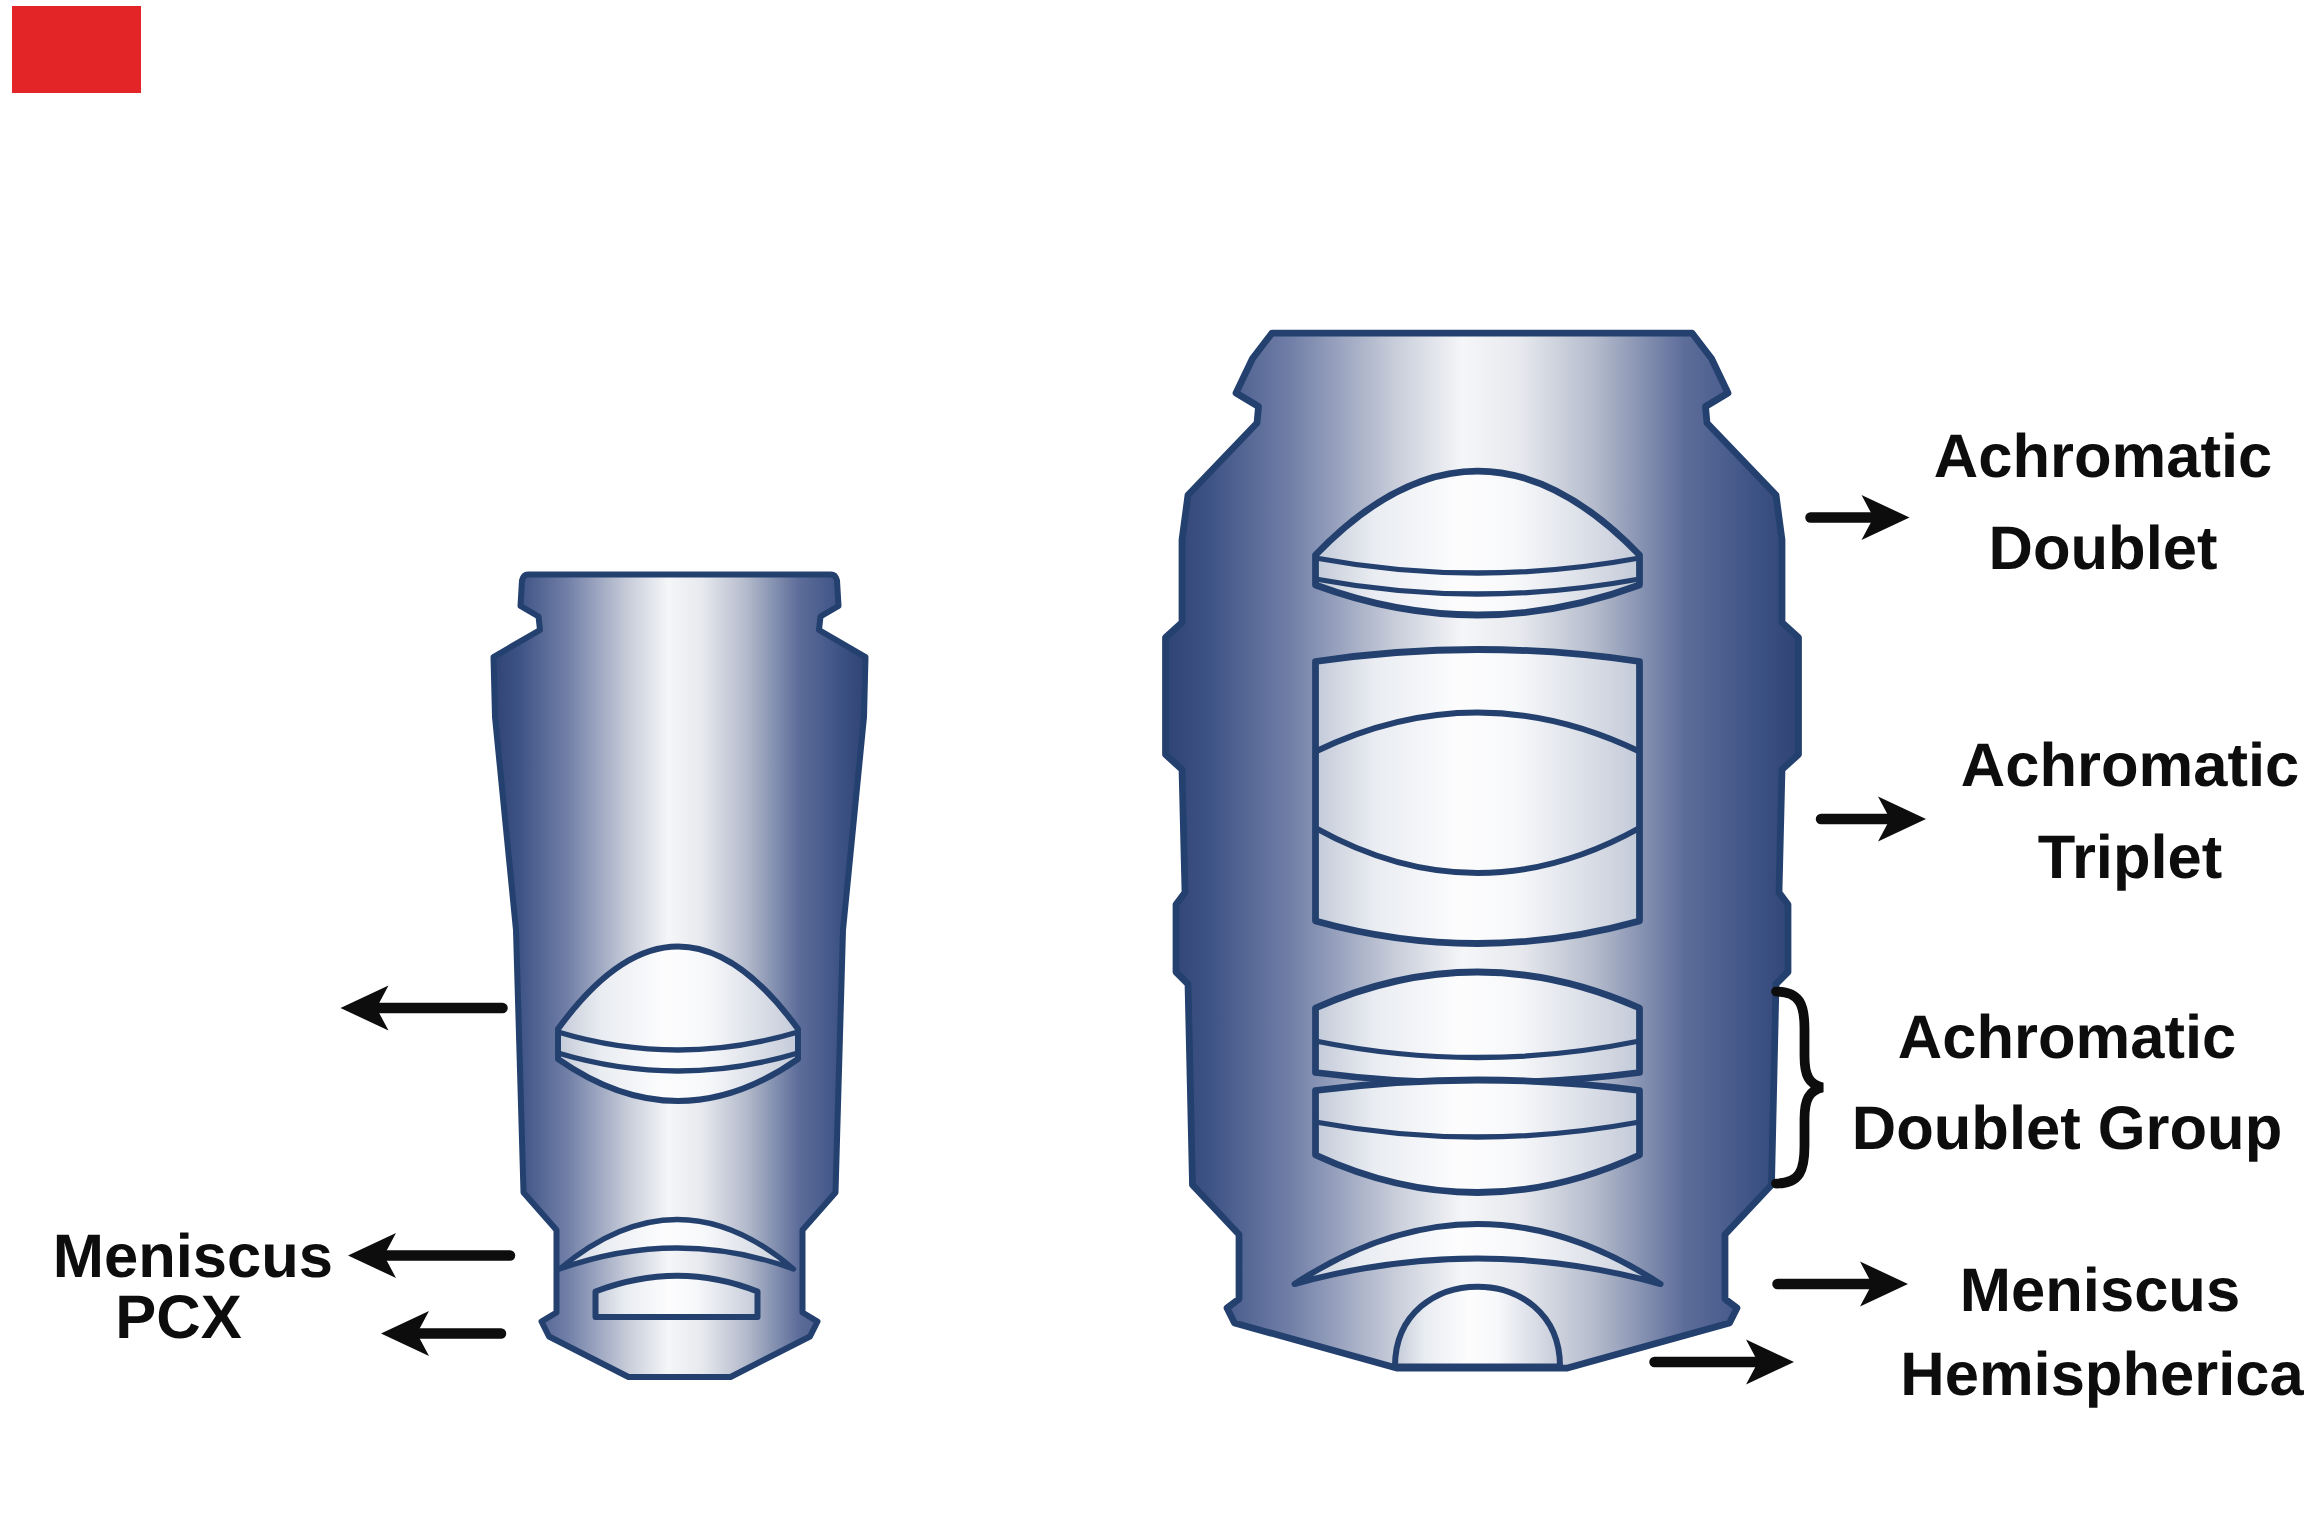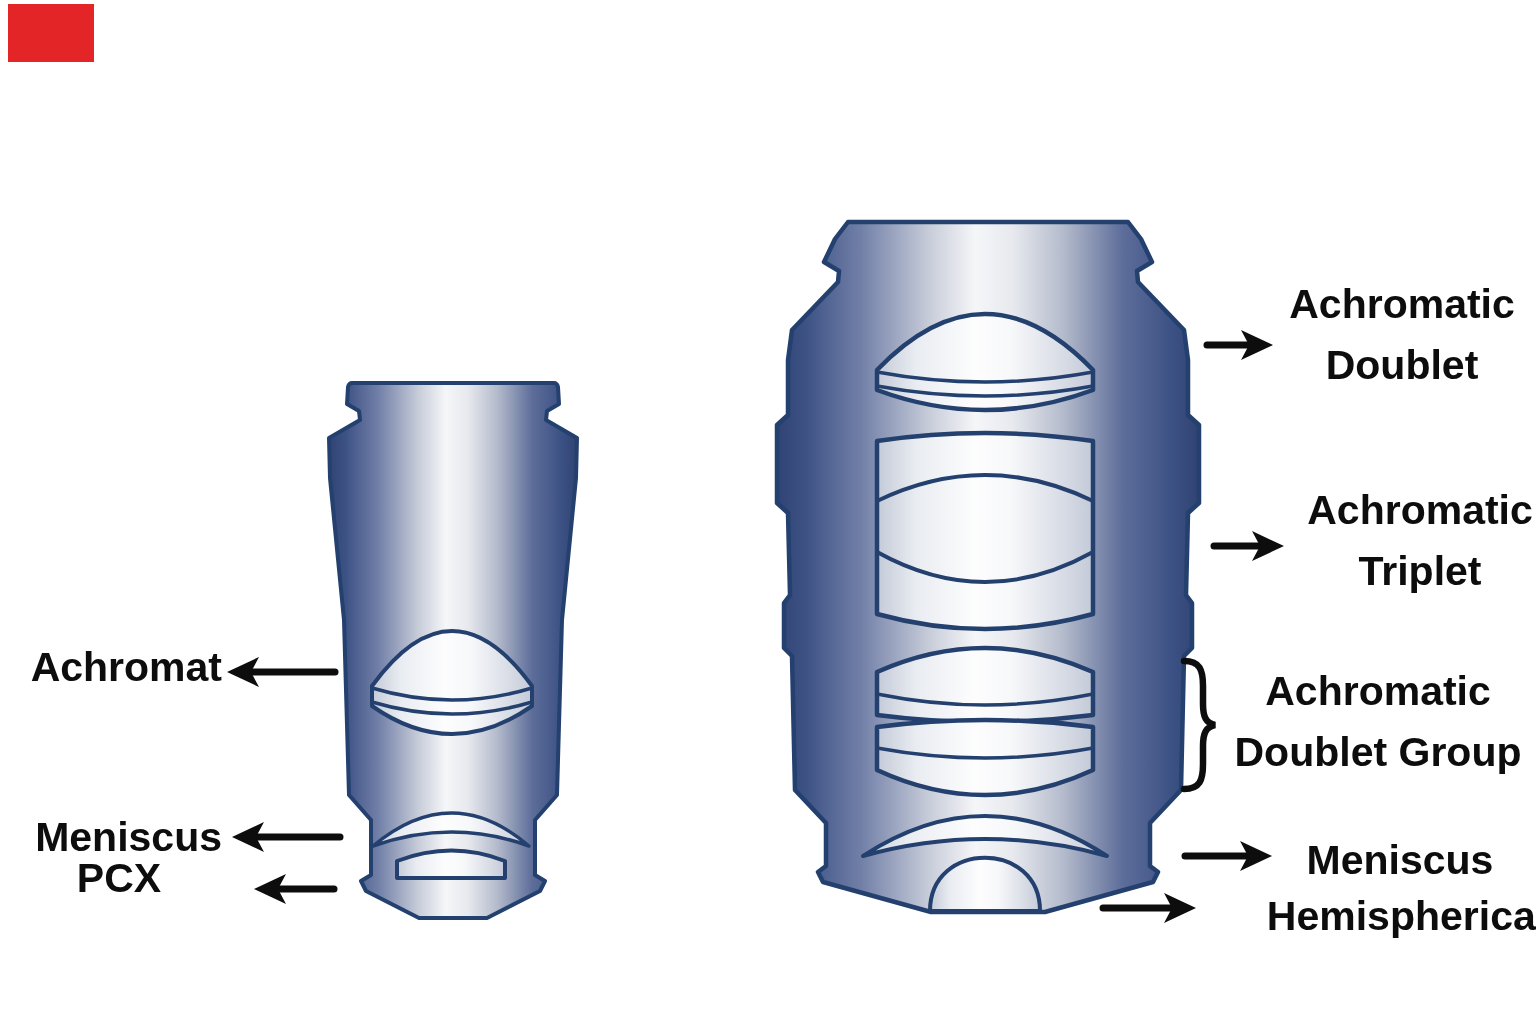--- a/index.html
+++ b/index.html
@@ -141,21 +141,20 @@
         <polygon stroke="none" points="1196,908 1164,893 1172,908 1164,923"></polygon>
       </g>
 
       <path fill="none" stroke-width="6.5" d="M1184,661 C1200,661 1203,670 1203,686 L1203,704
                C1203,717 1206,723 1215,725
                C1206,727 1203,733 1203,746 L1203,764
                C1203,780 1200,789 1184,789"></path>
     </g>
   </svg>
 
-  <div class="lbl right-align" style="left:10px;top:645px;width:212px;">Achromat</div>
 
   <div class="lbl right-align" style="left:10px;top:815px;width:212px;">Meniscus</div>
 
   <div class="lbl right-align" style="left:10px;top:856px;width:218px;text-align:center;">PCX</div>
 
   <div class="lbl center" style="left:1232px;top:274px;width:340px;">
     <div>Achromatic</div>
     <div>Doublet</div>
   </div>
 

